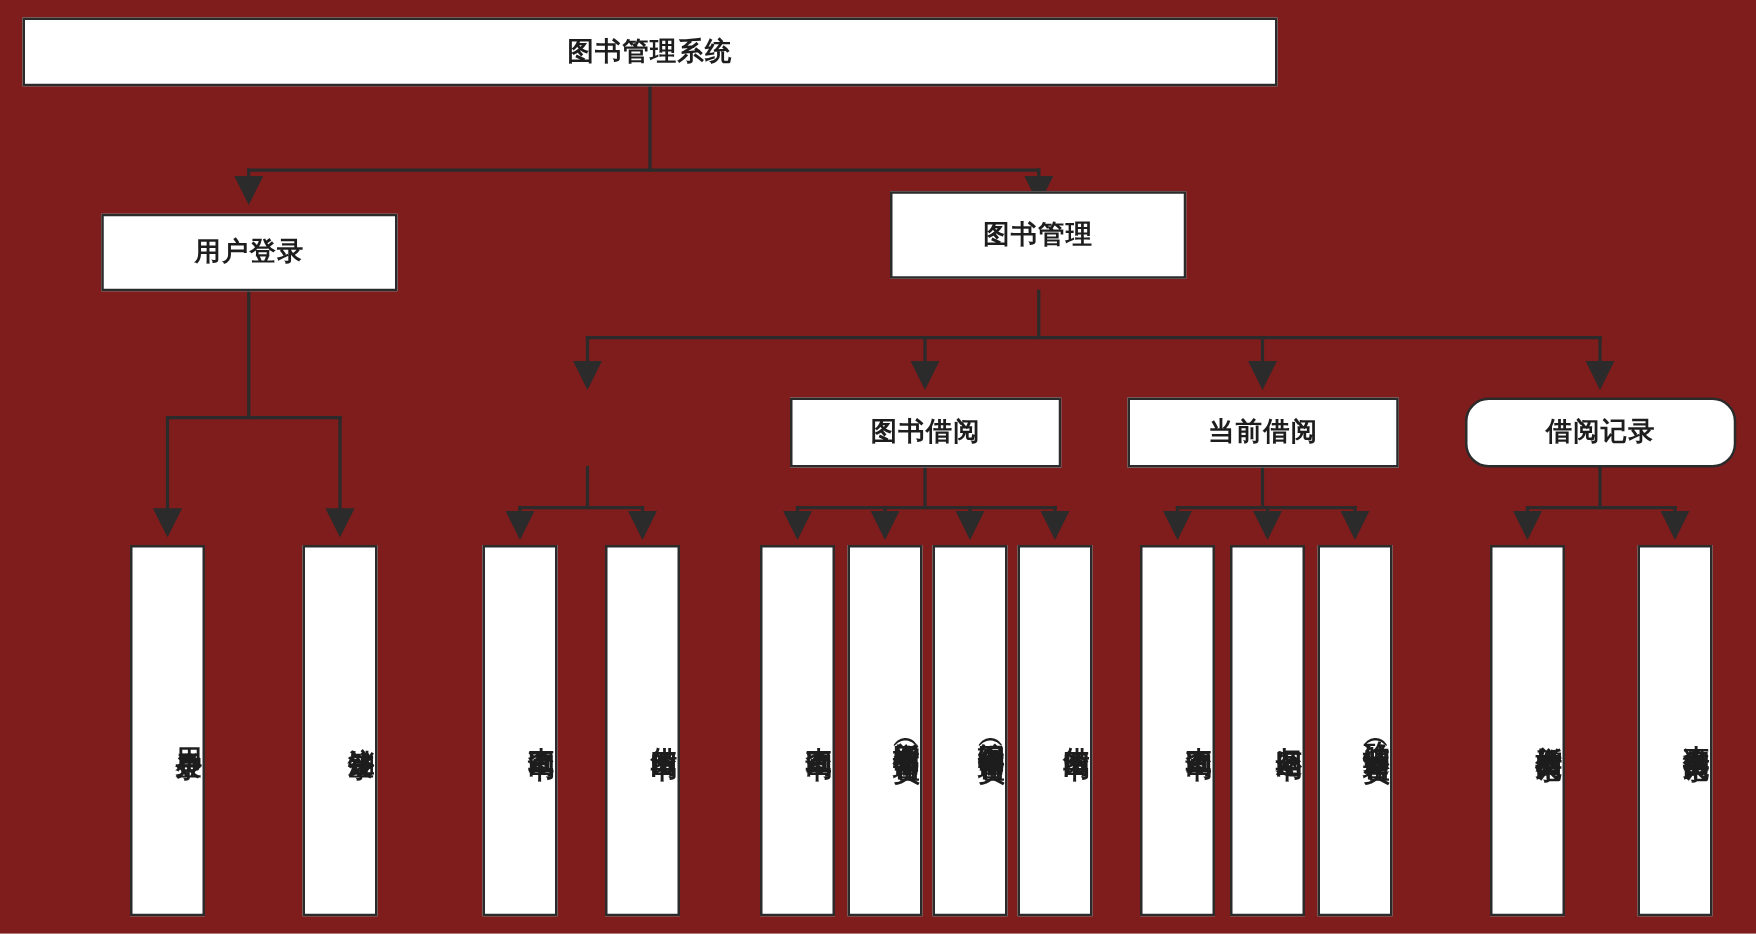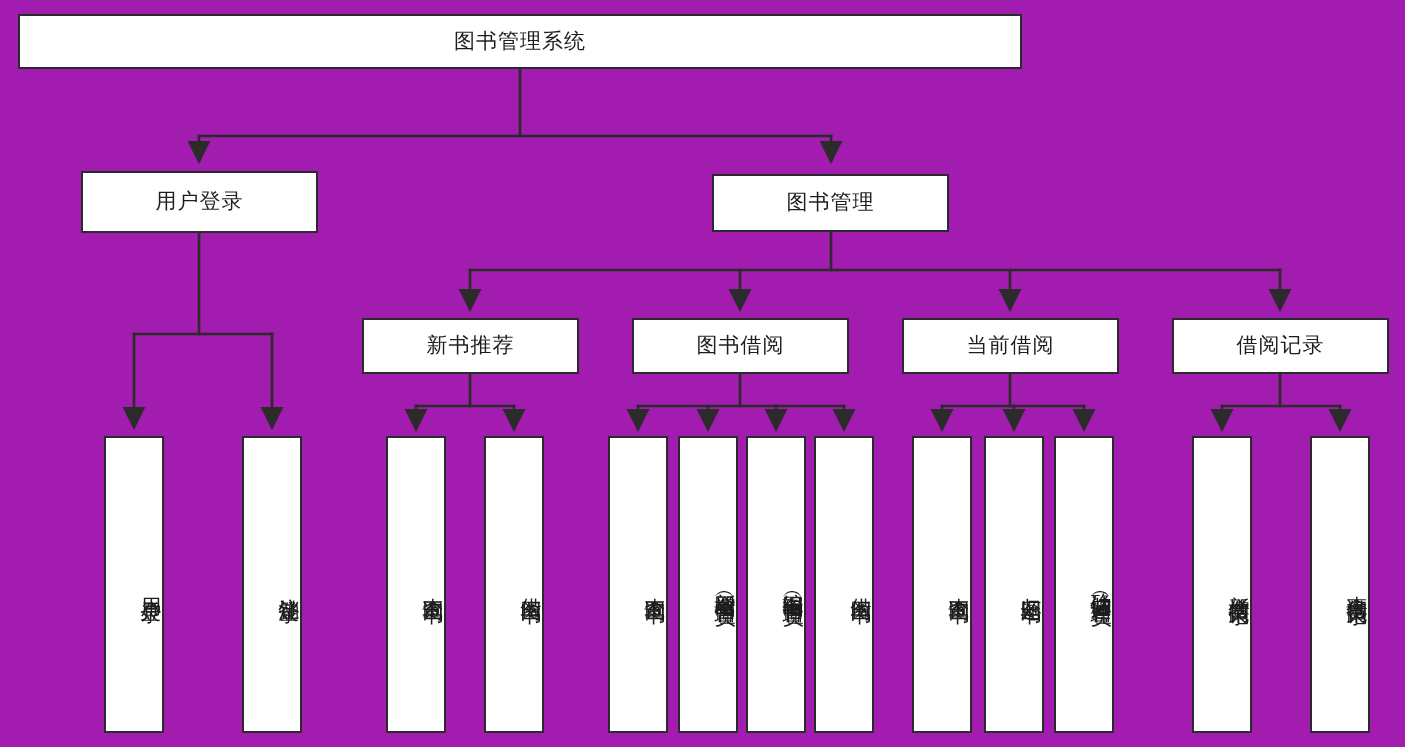--- a/index.html
+++ b/index.html
@@ -8,22 +8,23 @@
     padding: 0;
     background: #ffffff;
   }
   body {
     font-family: "DejaVu Sans", "Liberation Sans", sans-serif;
   }
   #canvas {
     position: relative;
     width: 1405px;
     height: 747px;
-    background: #a21caf;
+    background: #7f1d1d;
     overflow: hidden;
+    font-weight: bold;
   }
   #edges {
     position: absolute;
     left: 0;
     top: 0;
     width: 1405px;
     height: 747px;
     pointer-events: none;
   }
   .node {
@@ -123,34 +124,31 @@
     </g>
   </svg>
 
   <div class="node horiz" style="left:18px; top:14px; width:1004px; height:55px;">
     <span class="node-label">图书管理系统</span>
   </div>
 
   <div class="node horiz" style="left:81px; top:171px; width:237px; height:62px;">
     <span class="node-label">用户登录</span>
   </div>
-  <div class="node horiz" style="left:712px; top:174px; width:237px; height:58px;">
+  <div class="node horiz" style="left:712px; top:153px; width:237px; height:70px;">
     <span class="node-label">图书管理</span>
   </div>
 
-  <div class="node horiz" style="left:362px; top:318px; width:217px; height:56px;">
-    <span class="node-label">新书推荐</span>
-  </div>
   <div class="node horiz" style="left:902px; top:318px; width:217px; height:56px;">
     <span class="node-label">当前借阅</span>
   </div>
   <div class="node horiz" style="left:632px; top:318px; width:217px; height:56px;">
     <span class="node-label">图书借阅</span>
   </div>
-  <div class="node horiz" style="left:1172px; top:318px; width:217px; height:56px;">
+  <div class="node horiz" style="left:1172px; top:318px; width:217px; height:56px;border-radius:19px;">
     <span class="node-label">借阅记录</span>
   </div>
 
   <div class="node vert" style="left:104px; top:436px; width:60px; height:297px;">
     <span class="node-label">用户登录</span>
   </div>
   <div class="node vert" style="left:242px; top:436px; width:60px; height:297px;">
     <span class="node-label">注销登录</span>
   </div>
 

